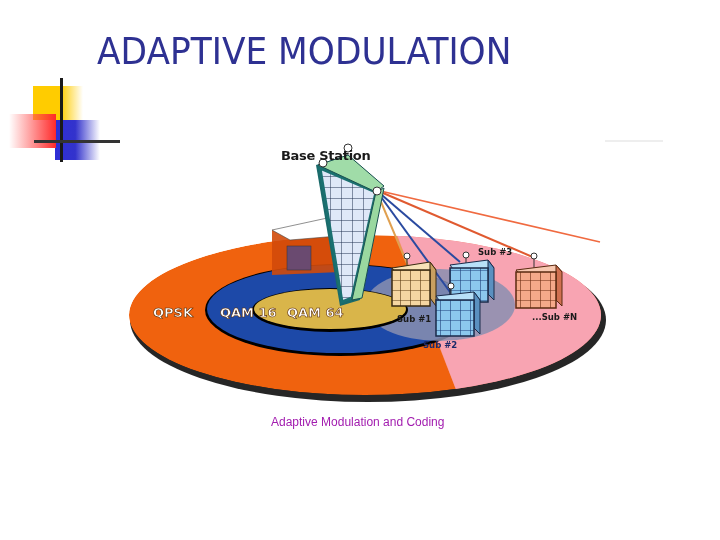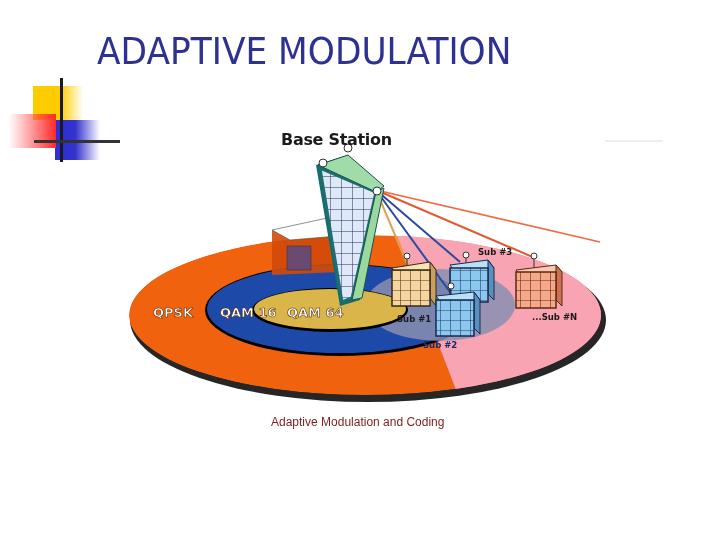--- a/index.html
+++ b/index.html
@@ -16,24 +16,24 @@
   .deco .red { position:absolute; left:9px; top:44px; width:47px; height:34px;
     background:linear-gradient(to left,#ff2a2a 0%,rgba(255,80,80,0.6) 50%,rgba(255,255,255,0) 100%); }
   .deco .blue { position:absolute; left:55px; top:50px; width:45px; height:40px;
     background:linear-gradient(to right,#2e2ed6 0%,#3333cc 45%,rgba(51,51,204,0) 100%); }
   .deco .vline { position:absolute; left:60px; top:8px; width:3px; height:84px; background:#1a1a1a; }
   .deco .hline { position:absolute; left:34px; top:70px; width:86px; height:3px; background:#333; }
   .figure { position:absolute; left:120px; top:120px; width:500px; height:300px; }
   .label-svg { font-family:"DejaVu Sans", sans-serif; }
   .caption {
     position:absolute; left:271px; top:415px;
-    font-family:"Liberation Sans", sans-serif; font-size:12px; color:#7f1d1d;
+    font-family:"Liberation Sans", sans-serif; font-size:12px; color:#a21caf;
   }
-  .bs-label { position:absolute; left:281px; top:130px; font-family:"DejaVu Sans", sans-serif;
-    font-size:16px; font-weight:bold; color:#1a1a1a; letter-spacing:-0.3px; }
+  .bs-label { position:absolute; left:281px; top:148px; font-family:"DejaVu Sans", sans-serif;
+    font-size:13px; font-weight:bold; color:#1a1a1a; letter-spacing:-0.3px; }
   .faint-line { position:absolute; left:605px; top:140px; width:58px; height:2px; background:#eeeeee; }
 </style>
 </head>
 <body>
 
 <div class="title">ADAPTIVE MODULATION</div>
 
 <div class="deco">
   <div class="yellow"></div>
   <div class="blue"></div>

